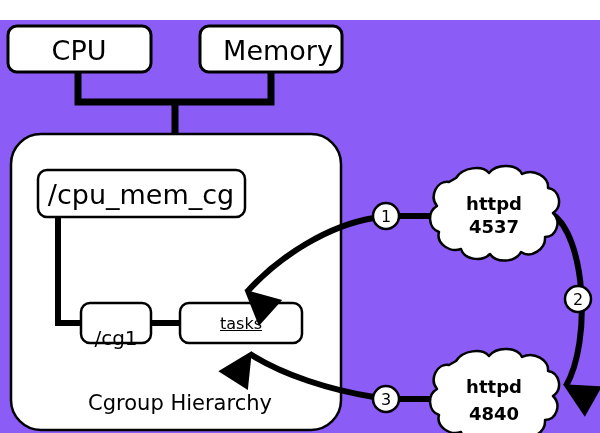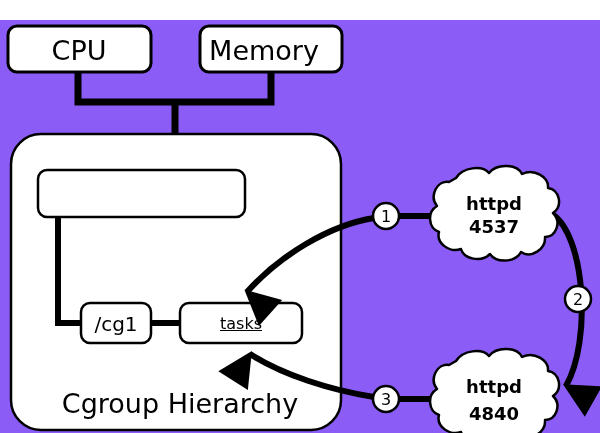--- a/index.html
+++ b/index.html
@@ -30,21 +30,21 @@
     white-space: nowrap;
     font-family: "DejaVu Sans", sans-serif;
     line-height: 1;
     transform: translate(-50%, -50%);
     pointer-events: none;
   }
   .lbl-resource { font-size: 27px; }
   .lbl-root     { font-size: 27px; }
   .lbl-child    { font-size: 20px; }
   .lbl-tasks    { font-size: 16px; text-decoration: underline; }
-  .lbl-container{ font-size: 27px; }
+  .lbl-container{ font-size: 21px; }
   .lbl-cloud    { font-size: 18px; font-weight: bold; }
   .lbl-step     { font-size: 16px; }
 </style>
 </head>
 <body>
 
 <div id="diagram-root">
 
   <svg id="diagram-svg" viewBox="0 0 600 433" xmlns="http://www.w3.org/2000/svg">
 
@@ -144,24 +144,25 @@
       <circle cx="578" cy="279" r="13" fill="#ffffff" stroke="#000000" stroke-width="2.5"></circle>
     </g>
     <g>
       <circle cx="386" cy="379" r="13" fill="#ffffff" stroke="#000000" stroke-width="2.5"></circle>
     </g>
 
   </svg>
 
   <div class="lbl lbl-resource" style="left:79px;  top:30px;">CPU</div>
 
-  <div class="lbl lbl-resource" style="left:264px; top:30px;">Memory</div>
+  <div class="lbl lbl-resource" style="left:278px; top:30px;">Memory</div>
 
+  <div class="lbl lbl-root" style="left:141px; top:174px;">/cpu_mem_cg</div>
 
-  <div class="lbl lbl-child" style="left:116px; top:304px;">/cg1</div>
+  <div class="lbl lbl-child" style="left:116px; top:318px;">/cg1</div>
 
   <div class="lbl lbl-tasks" style="left:241px; top:304px;">tasks</div>
 
   <div class="lbl lbl-container" style="left:180px; top:383px;">Cgroup Hierarchy</div>
 
   <div class="lbl lbl-cloud" style="left:494px; top:184px;">httpd</div>
   <div class="lbl lbl-cloud" style="left:494px; top:207px;">4537</div>
 
   <div class="lbl lbl-cloud" style="left:494px; top:367px;">httpd</div>
   <div class="lbl lbl-cloud" style="left:494px; top:394px;">4840</div>

